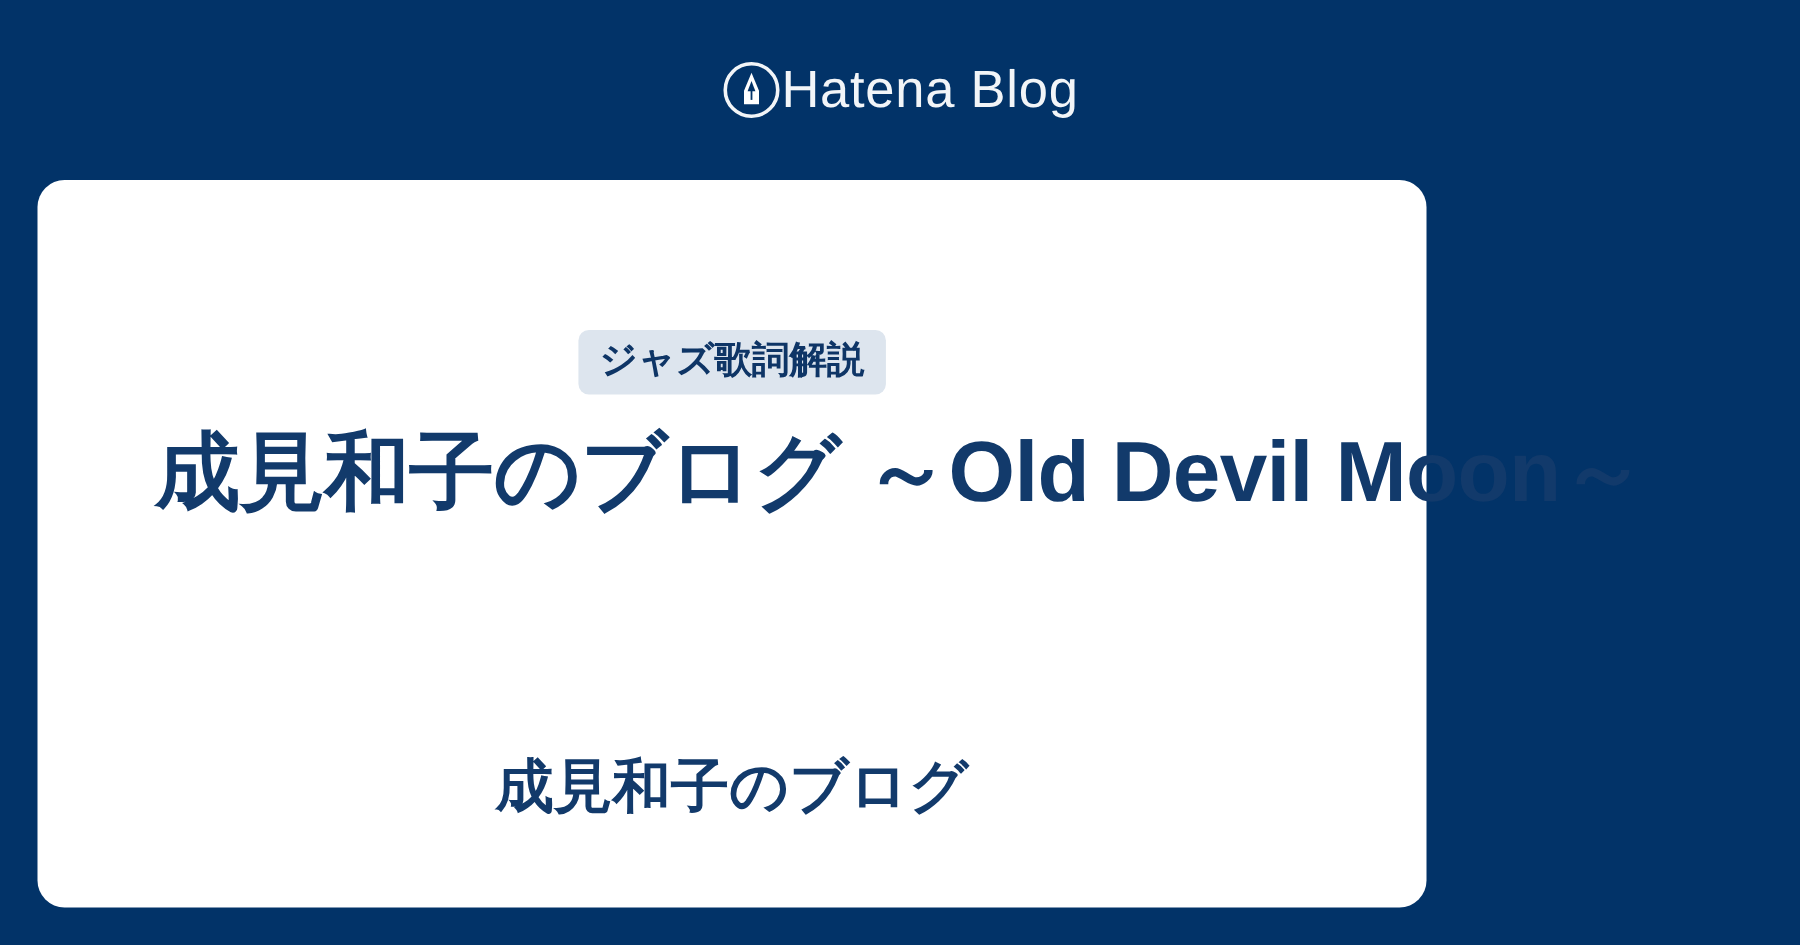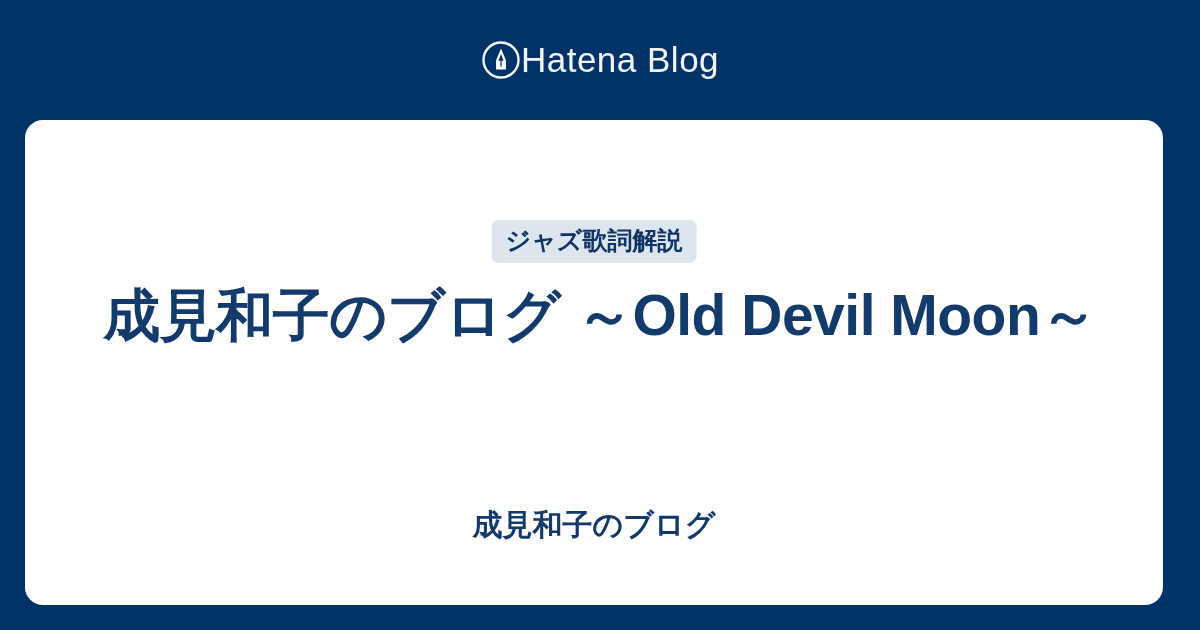--- a/index.html
+++ b/index.html
@@ -47,21 +47,21 @@
     font-weight: 300;
     letter-spacing: 0.5px;
     white-space: nowrap;
   }
 
   
   .card {
     position: absolute;
     left: 25px;
     top: 120px;
-    width: 1138px;
+    width: 926px;
     height: 485px;
     background: #ffffff;
     border-radius: 18px;
     box-sizing: border-box;
     display: flex;
     flex-direction: column;
     align-items: center;
   }
 
   .card-inner {
@@ -105,21 +105,21 @@
   }
 
   
   .blog-name {
     position: absolute;
     top: 385px;
     left: 0;
     width: 100%;
     text-align: center;
     color: #123a6b;
-    font-size: 30px;
+    font-size: 39px;
     font-weight: 700;
     line-height: 40px;
   }
 </style>
 </head>
 <body>
 
 <div class="og-canvas">
 
   <div class="brand-bar">

